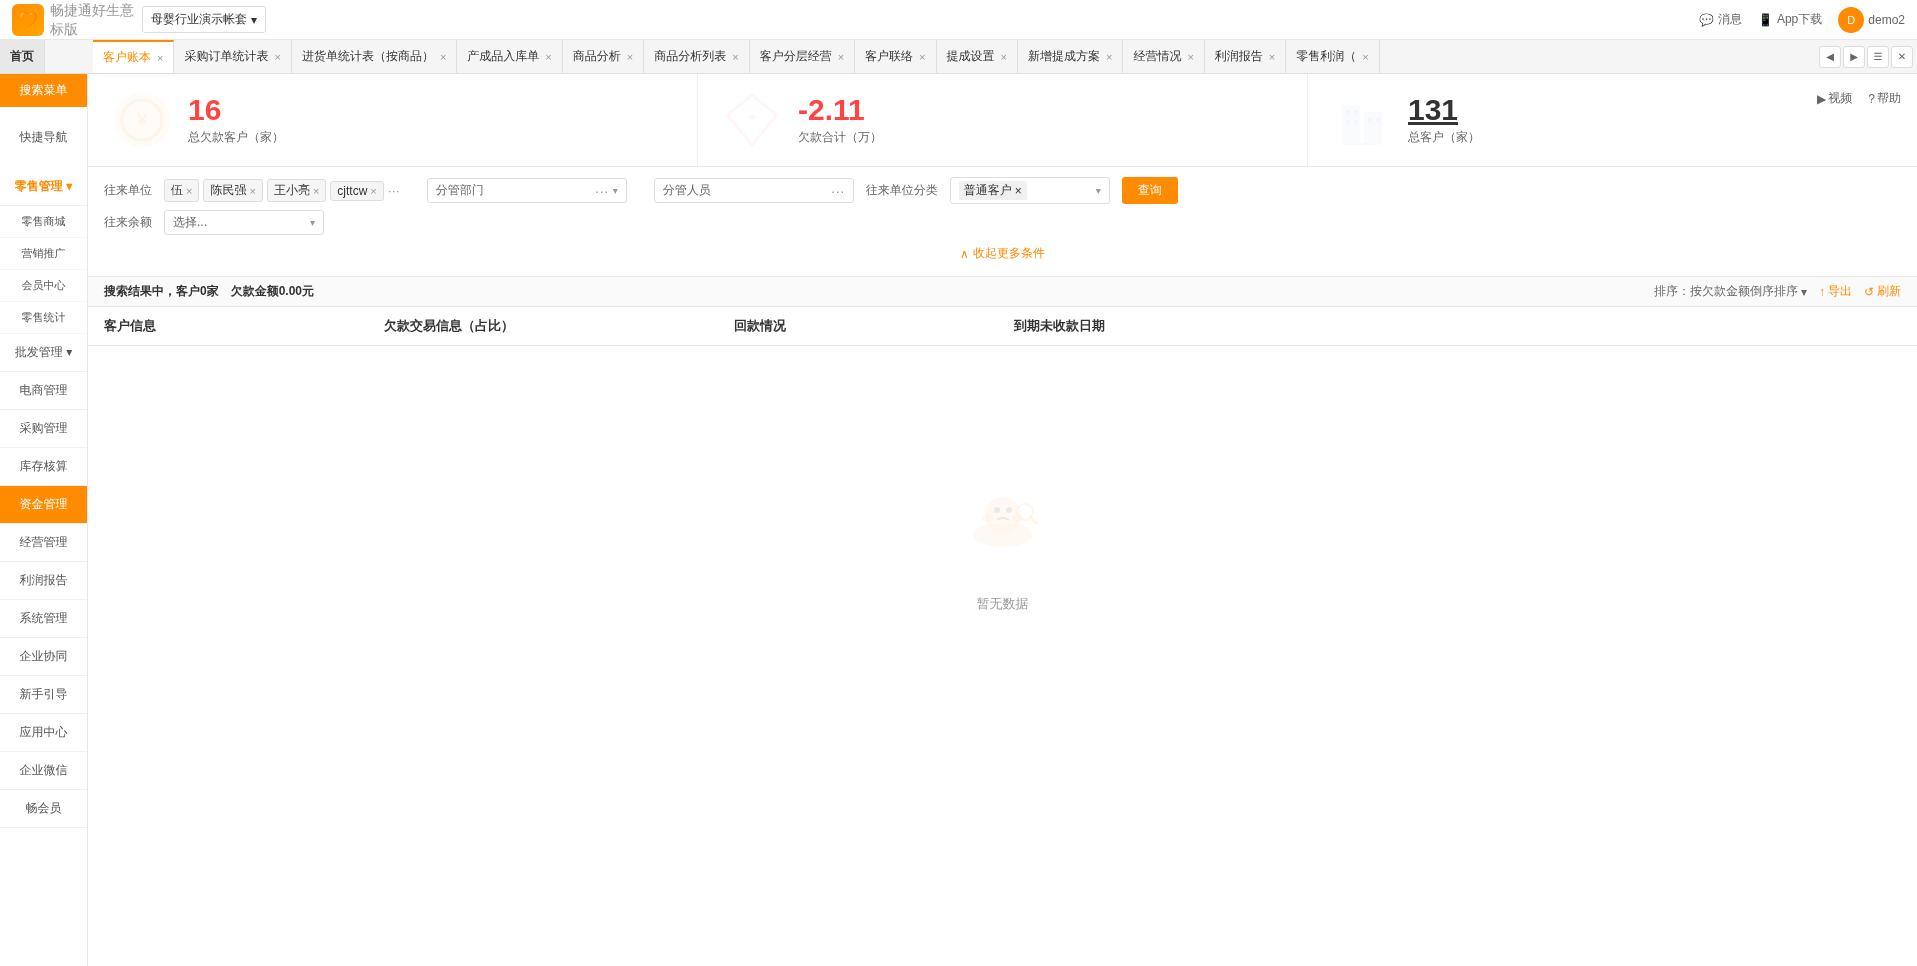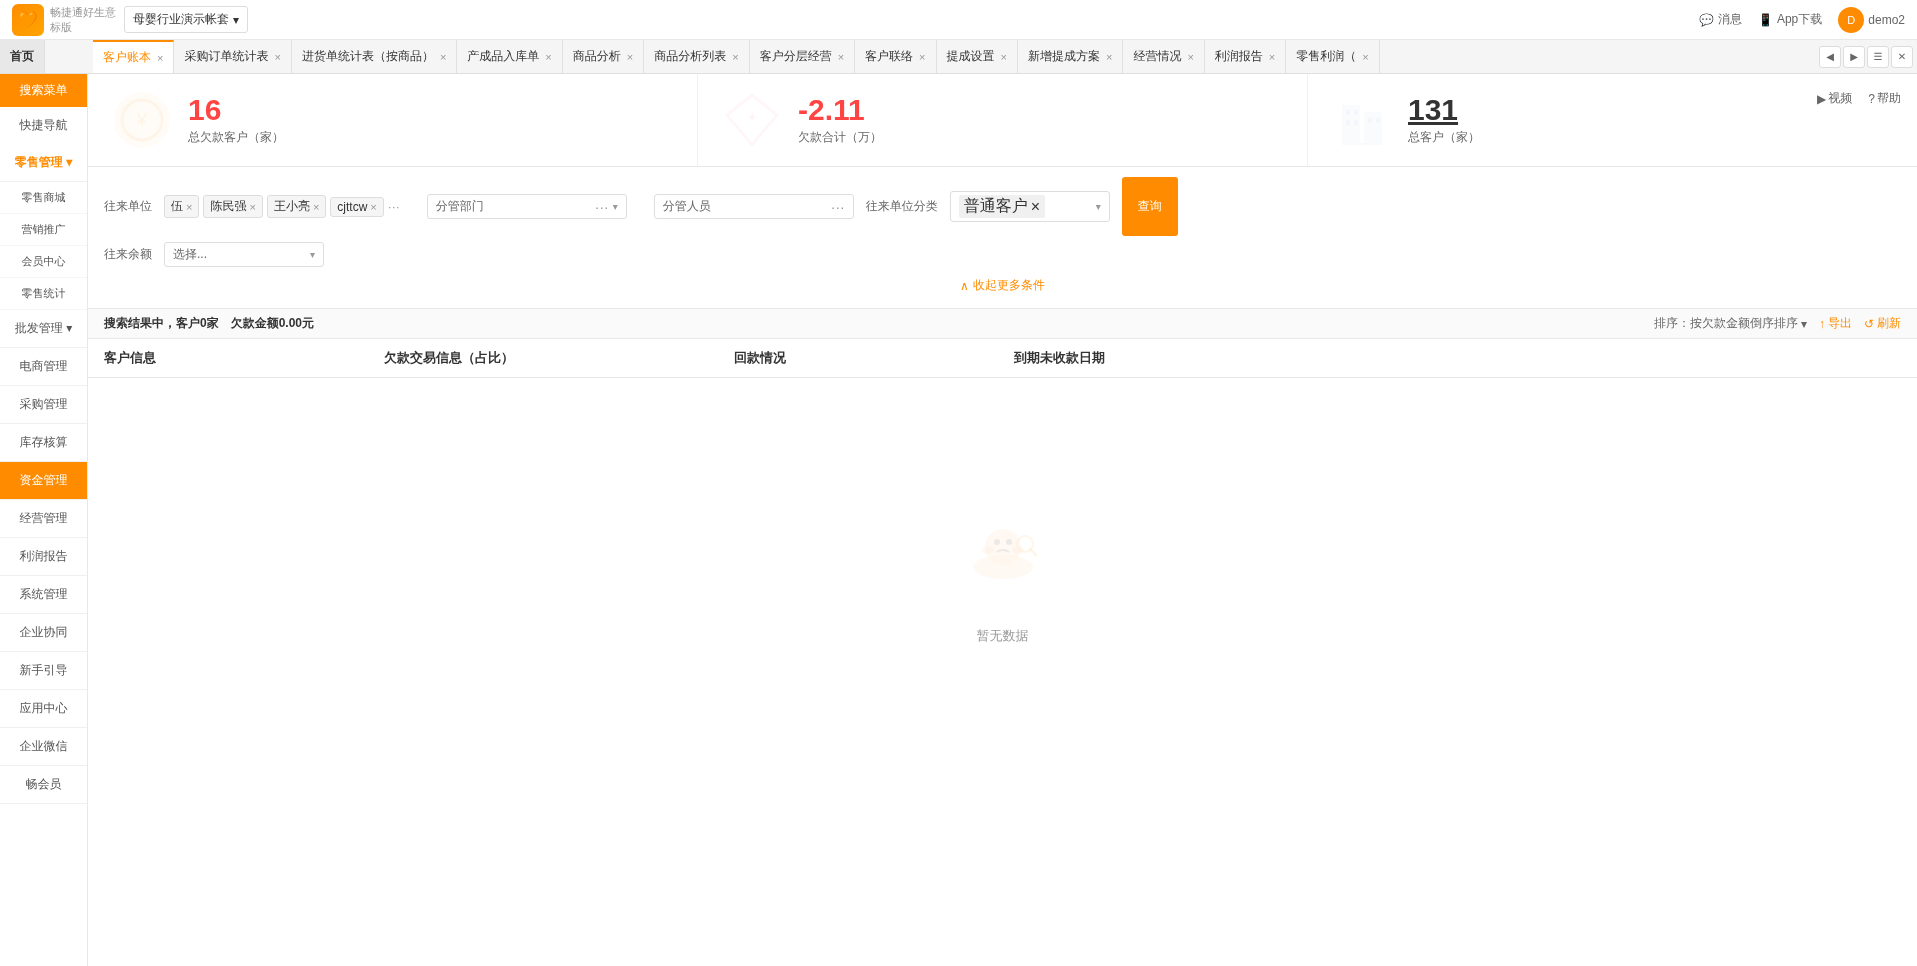--- a/index.html
+++ b/index.html
@@ -4,21 +4,21 @@
   <style>
     * { box-sizing: border-box; margin: 0; padding: 0; }
     body { font-family: 'Microsoft YaHei', Arial, sans-serif; font-size: 13px; background: #f5f5f5; display: flex; flex-direction: column; height: 100vh; overflow: hidden; }
 
     
     .top-bar { height: 40px; background: #fff; display: flex; align-items: center; padding: 0 12px; border-bottom: 1px solid #e8e8e8; justify-content: space-between; }
     .top-bar-left { display: flex; align-items: center; gap: 8px; }
     .logo-area { display: flex; align-items: center; gap: 6px; }
     .logo-icon { width: 32px; height: 32px; background: linear-gradient(135deg, #ff8c00, #ffa500); border-radius: 6px; display: flex; align-items: center; justify-content: center; color: white; font-size: 16px; }
     .logo-text { font-size: 12px; color: #333; line-height: 1.3; }
-    .logo-text span { display: block; font-size: 11px; color: #999; }
+    .logo-text span { display: block; font-size: 14px; color: #999; }
     .top-bar-dropdown { display: flex; align-items: center; gap: 4px; padding: 4px 8px; border: 1px solid #ddd; border-radius: 3px; cursor: pointer; font-size: 12px; color: #333; }
     .top-bar-right { display: flex; align-items: center; gap: 16px; }
     .top-bar-right-item { display: flex; align-items: center; gap: 4px; font-size: 12px; color: #666; cursor: pointer; }
     .avatar { width: 26px; height: 26px; border-radius: 50%; background: #ff8c00; display: flex; align-items: center; justify-content: center; color: white; font-size: 11px; }
 
     
     .nav-tabs { height: 34px; background: #f5f5f5; display: flex; align-items: center; border-bottom: 1px solid #e0e0e0; overflow: hidden; }
     .nav-tab { display: flex; align-items: center; padding: 0 10px; height: 34px; font-size: 12px; color: #333; cursor: pointer; border-right: 1px solid #e0e0e0; white-space: nowrap; gap: 4px; flex-shrink: 0; }
     .nav-tab.home { background: #e8e8e8; font-weight: bold; color: #333; }
     .nav-tab.active { background: #fff; color: #ff8c00; border-top: 2px solid #ff8c00; margin-left: 48px; }
@@ -29,21 +29,21 @@
     
     .main-layout { display: flex; flex: 1; overflow: hidden; }
 
     
     .sidebar { width: 88px; background: #fff; border-right: 1px solid #e8e8e8; display: flex; flex-direction: column; overflow-y: auto; }
     .sidebar-search { padding: 8px; background: #ff8c00; color: white; font-size: 12px; text-align: center; cursor: pointer; }
     .sidebar-item { padding: 10px 4px; text-align: center; font-size: 12px; color: #555; cursor: pointer; border-bottom: 1px solid #f0f0f0; }
     .sidebar-item.active { color: white; background: #ff8c00; }
     .sidebar-item.active-parent { color: #ff8c00; font-weight: bold; }
     .sidebar-sub { font-size: 11px; color: #555; padding: 8px 4px; text-align: center; cursor: pointer; border-bottom: 1px solid #f5f5f5; }
-    .sidebar-nav { padding: 10px 4px; text-align: center; font-size: 12px; color: #555; cursor: pointer; display: flex; align-items: center; justify-content: center; gap: 4px; }
+    .sidebar-nav { padding: 22px 4px; text-align: center; font-size: 12px; color: #555; cursor: pointer; display: flex; align-items: center; justify-content: center; gap: 4px; }
 
     
     .content-area { flex: 1; display: flex; flex-direction: column; overflow: hidden; background: #f5f5f5; }
 
     
     .stats-banner { background: #fff; display: flex; align-items: stretch; border-bottom: 1px solid #e8e8e8; min-height: 90px; position: relative; }
     .stat-block { flex: 1; display: flex; align-items: center; padding: 16px 24px; gap: 16px; border-right: 1px solid #f0f0f0; position: relative; }
     .stat-icon-area { width: 60px; height: 60px; opacity: 0.15; display: flex; align-items: center; justify-content: center; }
     .stat-info { display: flex; flex-direction: column; }
     .stat-number { font-size: 30px; font-weight: bold; line-height: 1; }
@@ -59,23 +59,23 @@
     .filter-label { font-size: 12px; color: #666; white-space: nowrap; }
     .filter-tags { display: flex; align-items: center; gap: 4px; flex-wrap: wrap; }
     .filter-tag { display: flex; align-items: center; gap: 3px; padding: 2px 6px; background: #f5f5f5; border: 1px solid #ddd; border-radius: 3px; font-size: 12px; color: #333; }
     .filter-tag .tag-x { color: #999; cursor: pointer; font-size: 11px; }
     .filter-more { color: #999; cursor: pointer; font-size: 12px; }
     .filter-select { display: flex; align-items: center; gap: 4px; border: 1px solid #ddd; border-radius: 3px; padding: 3px 8px; min-width: 160px; font-size: 12px; color: #666; cursor: pointer; }
     .filter-select-large { min-width: 200px; margin-left: 15px; }
     .filter-arrow { color: #999; font-size: 10px; }
     .filter-dots { color: #999; cursor: pointer; font-size: 14px; }
     .customer-type-select { display: flex; align-items: center; gap: 4px; border: 1px solid #ddd; border-radius: 3px; padding: 3px 8px; min-width: 160px; font-size: 12px; color: #333; cursor: pointer; }
-    .customer-type-tag { display: flex; align-items: center; gap: 3px; background: #f0f0f0; padding: 1px 5px; border-radius: 2px; font-size: 16px; }
+    .customer-type-tag { display: flex; align-items: center; gap: 3px; background: #f0f0f0; padding: 1px 5px; border-radius: 2px; font-size: 12px; }
     .collapse-btn { display: flex; align-items: center; gap: 4px; color: #ff8c00; font-size: 12px; cursor: pointer; margin: 4px auto; justify-content: center; }
-    .search-btn { background: #ff8c00; color: white; border: none; padding: 21px 16px; border-radius: 3px; font-size: 12px; cursor: pointer; }
+    .search-btn { background: #ff8c00; color: white; border: none; padding: 5px 16px; border-radius: 3px; font-size: 12px; cursor: pointer; }
 
     
     .results-bar { display: flex; align-items: center; justify-content: space-between; padding: 6px 16px; background: #fafafa; border-bottom: 1px solid #e8e8e8; }
     .results-info { font-size: 12px; color: #666; }
     .results-info span { color: #333; font-weight: bold; }
     .results-actions { display: flex; align-items: center; gap: 12px; font-size: 12px; color: #666; }
     .sort-dropdown { display: flex; align-items: center; gap: 3px; cursor: pointer; }
     .action-btn { display: flex; align-items: center; gap: 3px; cursor: pointer; color: #ff8c00; }
 
     

